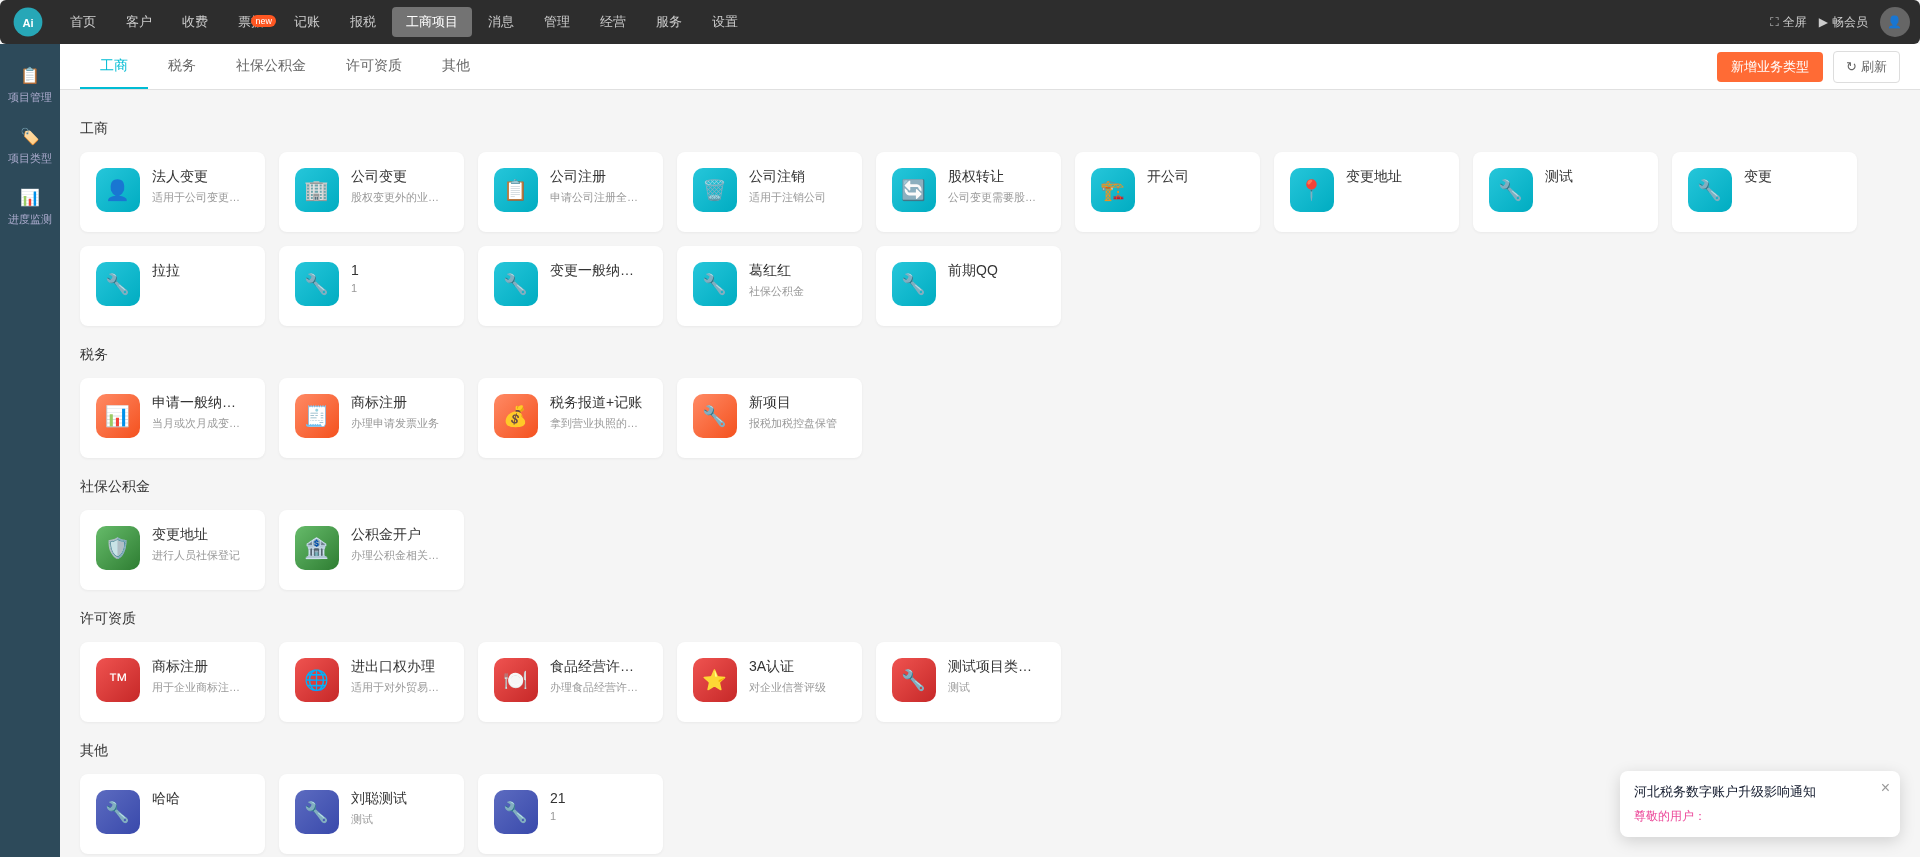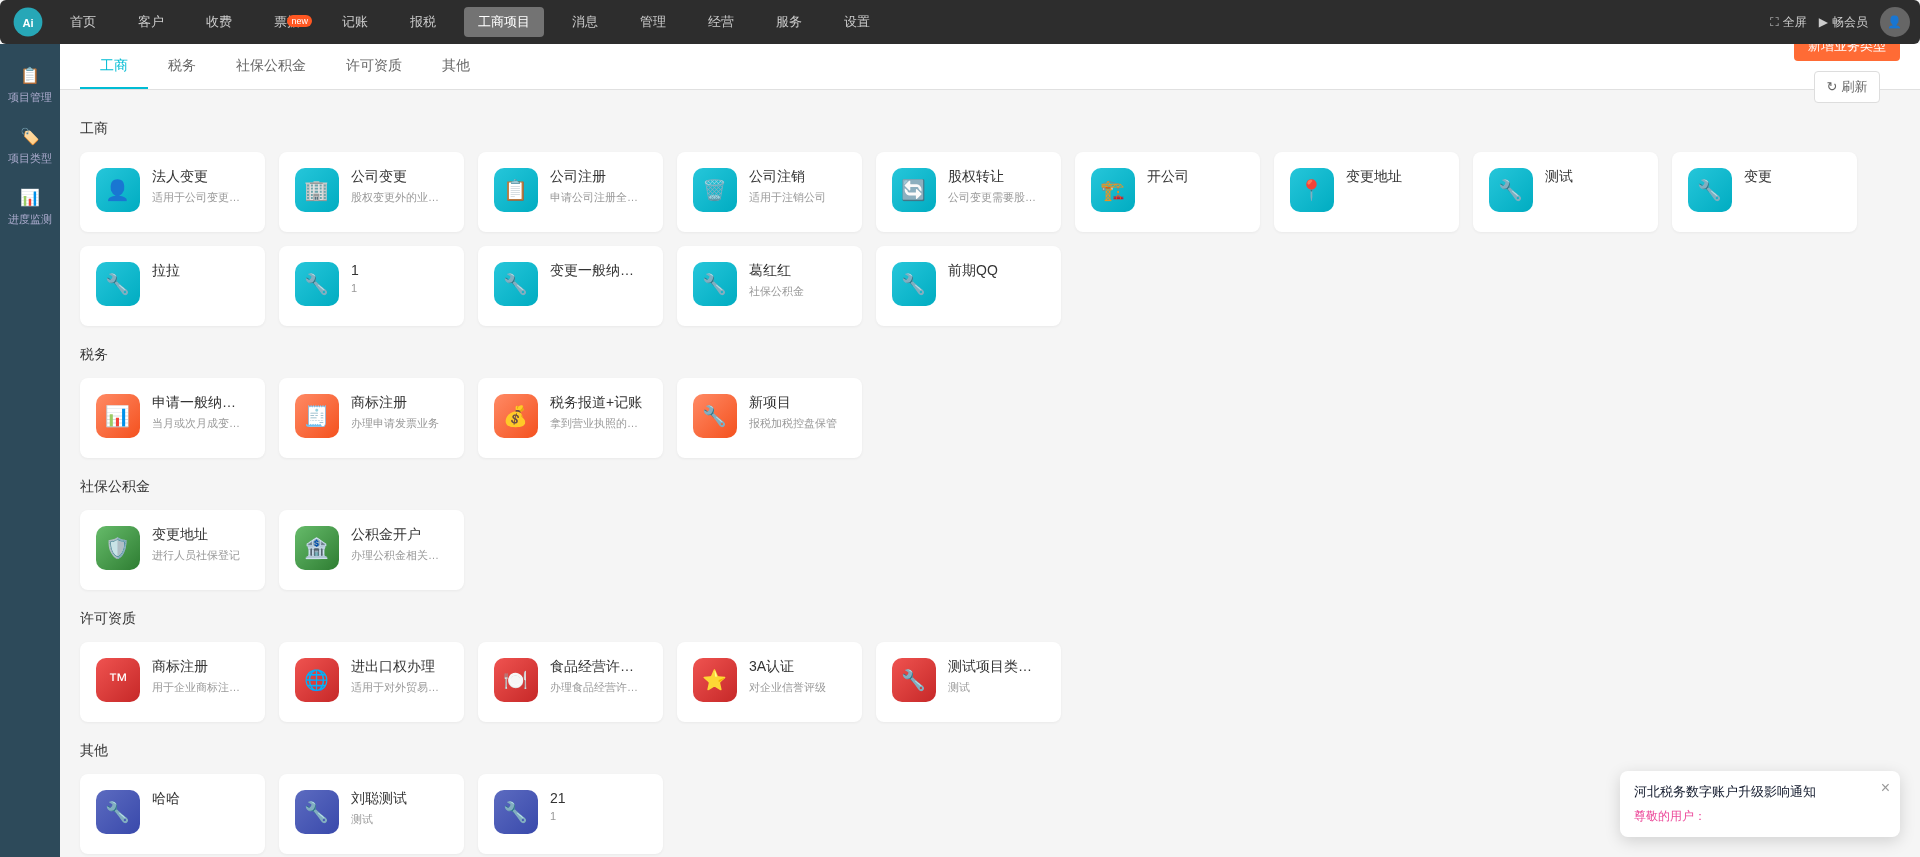--- a/index.html
+++ b/index.html
@@ -23,21 +23,21 @@
       margin-right: 10px;
       display: flex;
       align-items: center;
       justify-content: center;
     }
     .logo-svg { width: 32px; height: 32px; }
     .nav-items {
       display: flex;
       align-items: center;
       flex: 1;
-      gap: 14px;
+      gap: 2px;
     }
     .nav-item {
       color: #ccc;
       padding: 6px 14px;
       cursor: pointer;
       border-radius: 4px;
       font-size: 13px;
       position: relative;
       display: flex;
       align-items: center;
@@ -151,21 +151,20 @@
       height: 100%;
     }
     .tab.active {
       color: #00bcd4;
       border-bottom: 2px solid #00bcd4;
     }
     .tab-actions {
       display: flex;
       align-items: center;
       gap: 10px;
-      flex-direction: column;
     }
     .btn-new-type {
       background: #ff6b35;
       color: #fff;
       border: none;
       padding: 6px 14px;
       border-radius: 4px;
       cursor: pointer;
       font-size: 13px;
     }

